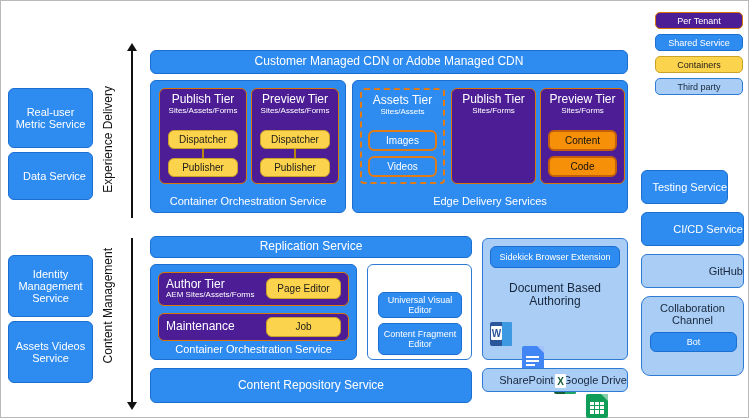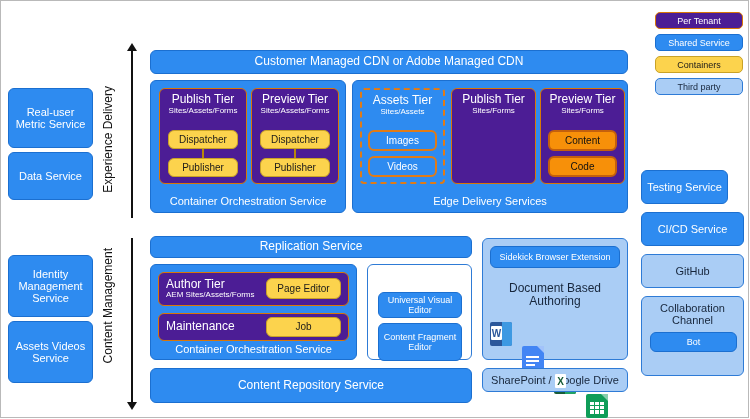--- a/index.html
+++ b/index.html
@@ -17,21 +17,21 @@
   .blue{background:#2e8bf0;border:1px solid #1b6fd0;color:#ffffff;}
   .lightblue{background:#aacdf5;border:1px solid #2e7bd6;color:#17263b;}
   .orange{background:#4c1d95;border:1px solid #d97706;color:#ffffff;}
   .yellow{background:#fcd34d;border:1px solid #c9a227;color:#1a1a1a;}
   .white{background:#ffffff;border:1px solid #2e7bd6;}
   .dashed-orange{background:#2e8bf0;border:2px dashed #e07b16;border-radius:4px;color:#ffffff;}
   .blue-orange-out{background:#2e8bf0;border:2px solid #e07b16;color:#ffffff;border-radius:6px;}
   .orange-dark-out{background:#f79009;border:2px solid #c4600c;color:#111;border-radius:6px;}
 
   .t12{font-size:12px;}
-  .t11{font-size:11px;}
+  .t11{font-size:11px;justify-content:flex-end;}
   .t10{font-size:10px;}
   .t9{font-size:9px;text-align:center;}
   .t8{font-size:8px;}
 
   .tiercol{flex-direction:column;justify-content:flex-start;padding-top:4px;}
   .tier-title{font-size:12px;color:#fff;}
   .tier-sub{font-size:8px;color:#fff;margin-top:1px;}
 
   .vlabel{position:absolute;writing-mode:vertical-rl;transform:rotate(180deg);
           font-size:12px;color:#111;white-space:nowrap;}
@@ -109,21 +109,21 @@
 
   <div class="bx blue t11" style="left:641px;top:170px;width:87px;height:34px;">
     <span>Testing Service</span>
   </div>
   <div class="bx blue t11" style="left:641px;top:212px;width:103px;height:34px;">
     <span>CI/CD Service</span>
   </div>
   <div class="bx lightblue t11" style="left:641px;top:254px;width:103px;height:34px;">
     <span>GitHub</span>
   </div>
-  <div class="bx lightblue t11" style="left:641px;top:296px;width:103px;height:80px;flex-direction:column;justify-content:flex-start;padding-top:5px;">
+  <div class="bx lightblue t11" style="left:641px;top:296px;width:103px;height:80px;flex-direction:column;justify-content:flex-start;padding-top:5px;border-radius:9px;">
     <span>Collaboration Channel</span>
     <span class="bx blue t9" style="position:absolute;left:8px;top:35px;width:87px;height:20px;">
       <span>Bot</span>
     </span>
   </div>
 
   <div class="bx blue t12" style="left:150px;top:50px;width:478px;height:24px;">
     <span>Customer Managed CDN or Adobe Managed CDN</span>
   </div>
 
@@ -208,21 +208,21 @@
     <span class="t12">Maintenance</span>
   </div>
   <div class="bx yellow t10" style="left:266px;top:317px;width:75px;height:20px;">
     <span>Job</span>
   </div>
 
   <div class="bx white" style="left:367px;top:264px;width:105px;height:96px;"></div>
   <div class="bx blue t9" style="left:378px;top:292px;width:84px;height:26px;padding:0 3px;">
     <span>Universal Visual Editor</span>
   </div>
-  <div class="bx blue t9" style="left:378px;top:323px;width:84px;height:38px;padding:0 3px;">
+  <div class="bx blue t9" style="left:378px;top:323px;width:84px;height:32px;padding:0 3px;">
     <span>Content Fragment Editor</span>
   </div>
 
   <div class="bx lightblue" style="left:482px;top:238px;width:146px;height:122px;"></div>
   <div class="bx blue t9" style="left:490px;top:246px;width:130px;height:22px;">
     <span>Sidekick Browser Extension</span>
   </div>
   <div class="bx t12" style="left:490px;top:276px;width:130px;height:38px;color:#17263b;flex-direction:column;">
     <span>Document Based Authoring</span>
   </div>

